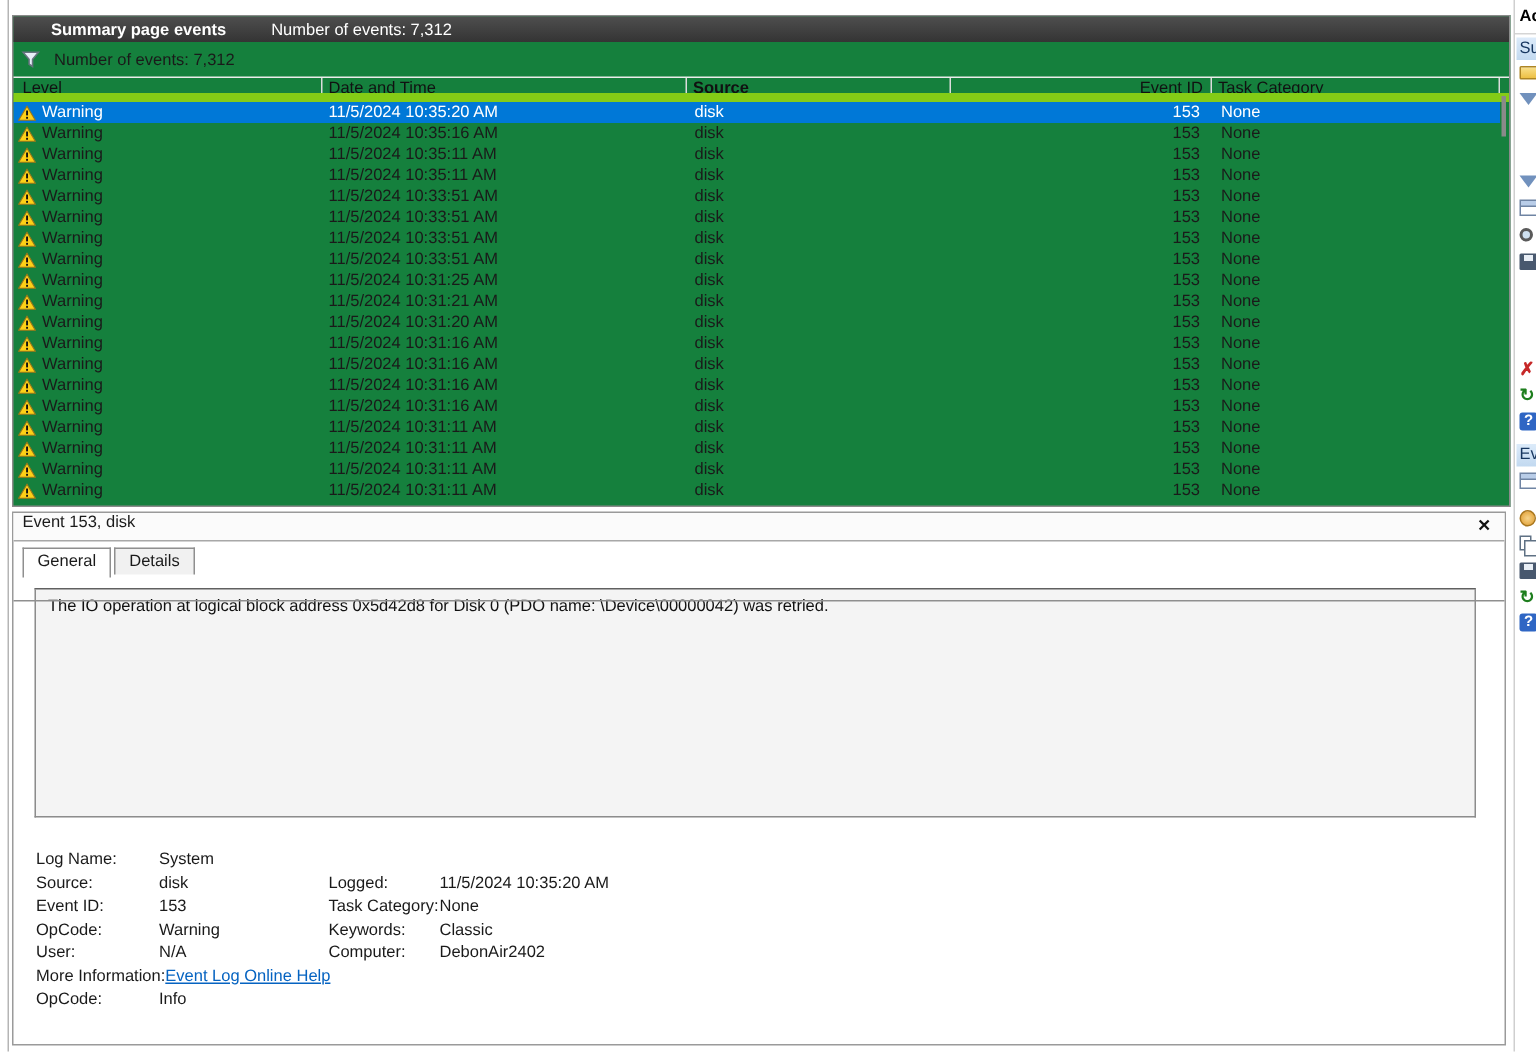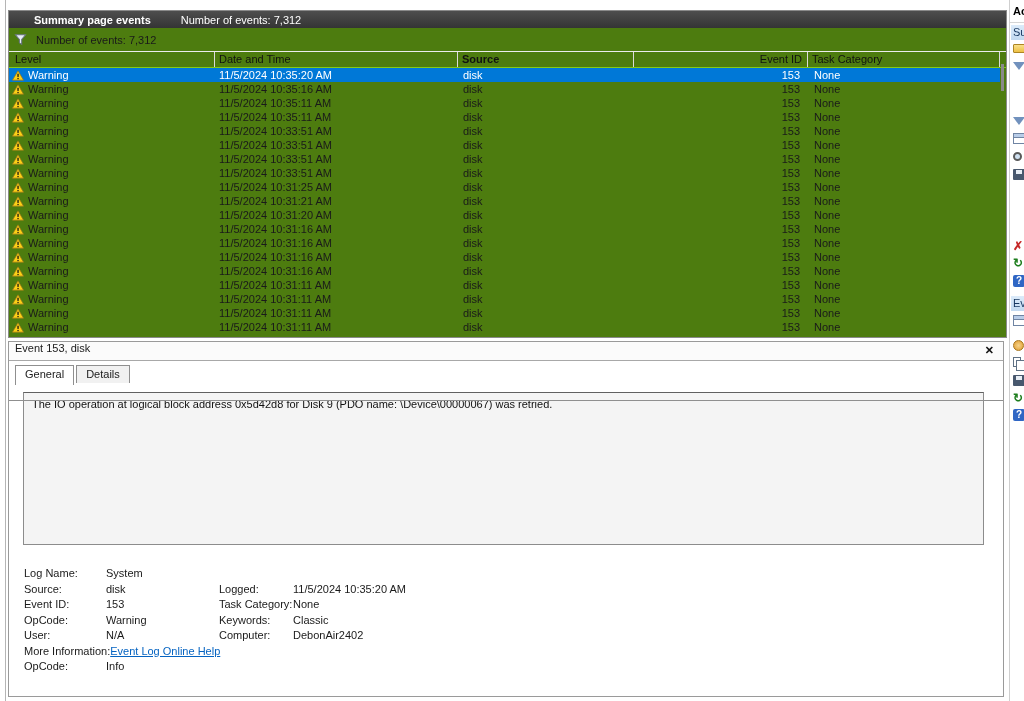--- a/index.html
+++ b/index.html
@@ -1,27 +1,27 @@
 <!DOCTYPE html>
 <html><head>
 <meta charset="utf-8">
 <style>
   html,body{margin:0;padding:0;width:1024px;height:701px;overflow:hidden;background:#fff;
     font-family:"Liberation Sans",sans-serif;color:#1a1a1a;}
   .left-line{position:absolute;left:5px;top:0;width:1px;height:701px;background:#b5b5b5;}
 
   
-  .events-panel{position:absolute;left:8px;top:10px;width:997px;height:326px;border:1px solid #8a8a8a;background:#4d7c0f;}
+  .events-panel{position:absolute;left:8px;top:10px;width:997px;height:326px;border:1px solid #8a8a8a;background:#15803d;}
   .title-bar{height:17px;background:linear-gradient(#4e4e4e,#343434);color:#fff;display:flex;align-items:center;font-size:11px;padding-left:25px;}
   .title-bar .t1{font-weight:bold;}
   .title-bar .t2{margin-left:30px;}
   .filter-bar{height:23px;display:flex;align-items:center;font-size:11px;border-bottom:1px solid #ececec;}
   .filter-bar svg{margin-left:5px;flex:0 0 auto;}
   .filter-bar .txt{margin-left:9px;}
-  .hdr{height:16px;display:flex;font-size:11px;color:#111;box-sizing:border-box;border-bottom:1px solid #84cc16;}
+  .hdr{height:16px;display:flex;font-size:11px;color:#111;box-sizing:border-box;border-bottom:6px solid #84cc16;}
   .hcell{border-right:1px solid #dcdcdc;box-sizing:border-box;padding:1px 0 0 4px;white-space:nowrap;overflow:hidden;}
   .h-level{width:206px;padding-left:6px;}
   .h-date{width:243px;}
   .h-src{width:176px;font-weight:bold;}
   .h-id{width:174px;text-align:right;padding-right:5px;}
   .h-task{width:192px;}
   .rows{overflow:hidden;}
   .row{height:14px;display:flex;align-items:center;font-size:11px;width:991px;white-space:nowrap;}
   .row.sel{background:#0078d7;color:#fff;}
   .c-level{width:206px;display:flex;align-items:center;box-sizing:border-box;padding-left:3px;overflow:hidden;}
@@ -421,21 +421,21 @@
 
 <div class="preview-panel">
   <div class="pv-header">
     <span>Event 153, disk</span>
     <span class="pv-close">✕</span>
   </div>
   <div class="tabs">
     <span class="tab active">General</span><span class="tab">Details</span>
     <div class="tabline"></div>
   </div>
-  <div class="msg-box">The IO operation at logical block address 0x5d42d8 for Disk 9 (PDO name: \Device\00000067) was retried.</div>
+  <div class="msg-box">The IO operation at logical block address 0x5d42d8 for Disk 0 (PDO name: \Device\00000042) was retried.</div>
   <div class="fields">
   <div class="frow">
     <span class="fl1">Log Name:</span><span class="fv1">System</span><span class="fl2"></span><span class="fv2"></span>
   </div>
 
   <div class="frow">
     <span class="fl1">Source:</span><span class="fv1">disk</span><span class="fl2">Logged:</span><span class="fv2">11/5/2024 10:35:20 AM</span>
   </div>
 
   <div class="frow">

